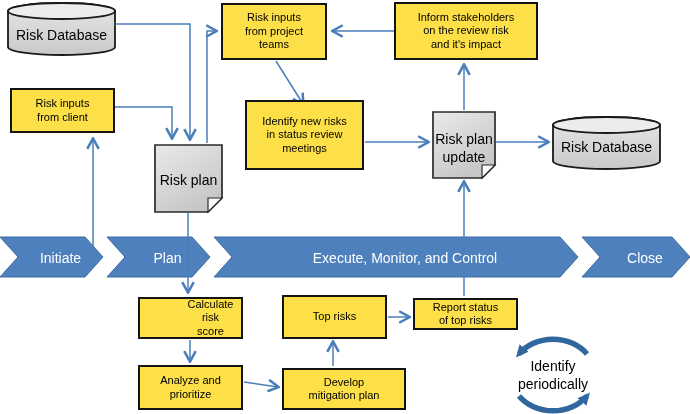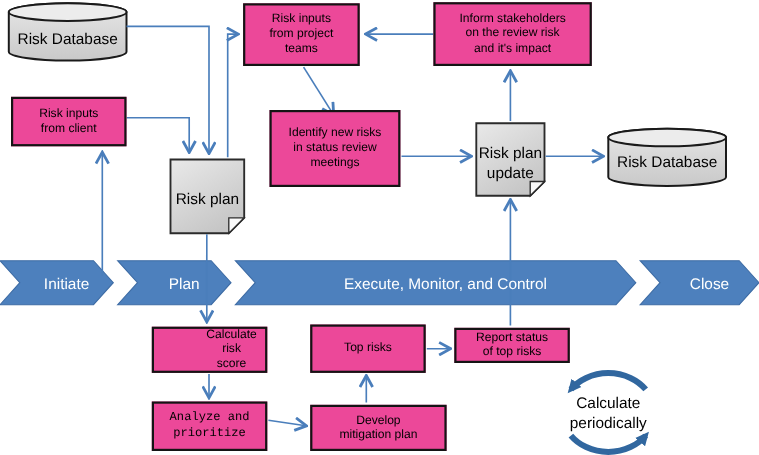--- a/index.html
+++ b/index.html
@@ -2,21 +2,21 @@
 <html><head>
 <meta charset="utf-8">
 <style>
   html,body{margin:0;padding:0;background:#fff;}
   #stage{
     position:relative;width:690px;height:414px;background:#fff;overflow:hidden;
     font-family:"Liberation Sans", sans-serif;color:#000;
   }
   #wires{position:absolute;left:0;top:0;z-index:1;}
   .box{
-    position:absolute;z-index:2;box-sizing:border-box;background:#ec4899;
+    position:absolute;z-index:2;box-sizing:border-box;background:#fde047;
     border:2.5px solid #141414;display:flex;align-items:center;justify-content:center;
     text-align:center;font-size:11px;line-height:1.22;white-space:pre-line;
   }
   .lbl{
     position:absolute;z-index:3;text-align:center;font-size:14px;line-height:1.3;
     white-space:pre-line;pointer-events:none;
   }
   .banner-lbl{color:#fff;line-height:1.1;}
 </style>
 </head>
@@ -97,35 +97,35 @@
 from project
 teams</div>
   <div class="box" style="left:394px;top:2px;width:144px;height:58px;">Inform stakeholders
 on the review risk
 and it's impact</div>
   <div class="box" style="left:245px;top:100px;width:119px;height:70px;">Identify new risks
 in status review
 meetings</div>
   <div class="box" style="left:138px;top:297px;width:105px;height:42px;padding-left:40px;">Calculate risk
 score</div>
-  <div class="box" style="left:138px;top:365px;width:105px;height:45px;font-family:Liberation Mono, monospace;">Analyze and
+  <div class="box" style="left:138px;top:365px;width:105px;height:45px;">Analyze and
 prioritize</div>
   <div class="box" style="left:282px;top:368px;width:124px;height:42px;">Develop
 mitigation plan</div>
   <div class="box" style="left:282px;top:295px;width:105px;height:44px;">Top risks</div>
   <div class="box" style="left:413px;top:298px;width:105px;height:32px;">Report status
 of top risks</div>
 
   <div class="lbl" style="left:10px;top:26px;width:103px;">Risk Database</div>
   <div class="lbl" style="left:555px;top:138px;width:103px;">Risk Database</div>
   <div class="lbl" style="left:155px;top:171px;width:67px;">Risk plan</div>
   <div class="lbl" style="left:433px;top:130px;width:62px;">Risk plan
 update</div>
 
   <div class="lbl banner-lbl" style="left:18px;top:251px;width:85px;">Initiate</div>
   <div class="lbl banner-lbl" style="left:125px;top:251px;width:85px;">Plan</div>
   <div class="lbl banner-lbl" style="left:232px;top:251px;width:346px;">Execute, Monitor, and Control</div>
   <div class="lbl banner-lbl" style="left:600px;top:251px;width:90px;">Close</div>
 
-  <div class="lbl" style="left:503px;top:357px;width:100px;">Calculate
+  <div class="lbl" style="left:503px;top:357px;width:100px;">Identify
 periodically</div>
 
 </div>
 
 </body></html>

